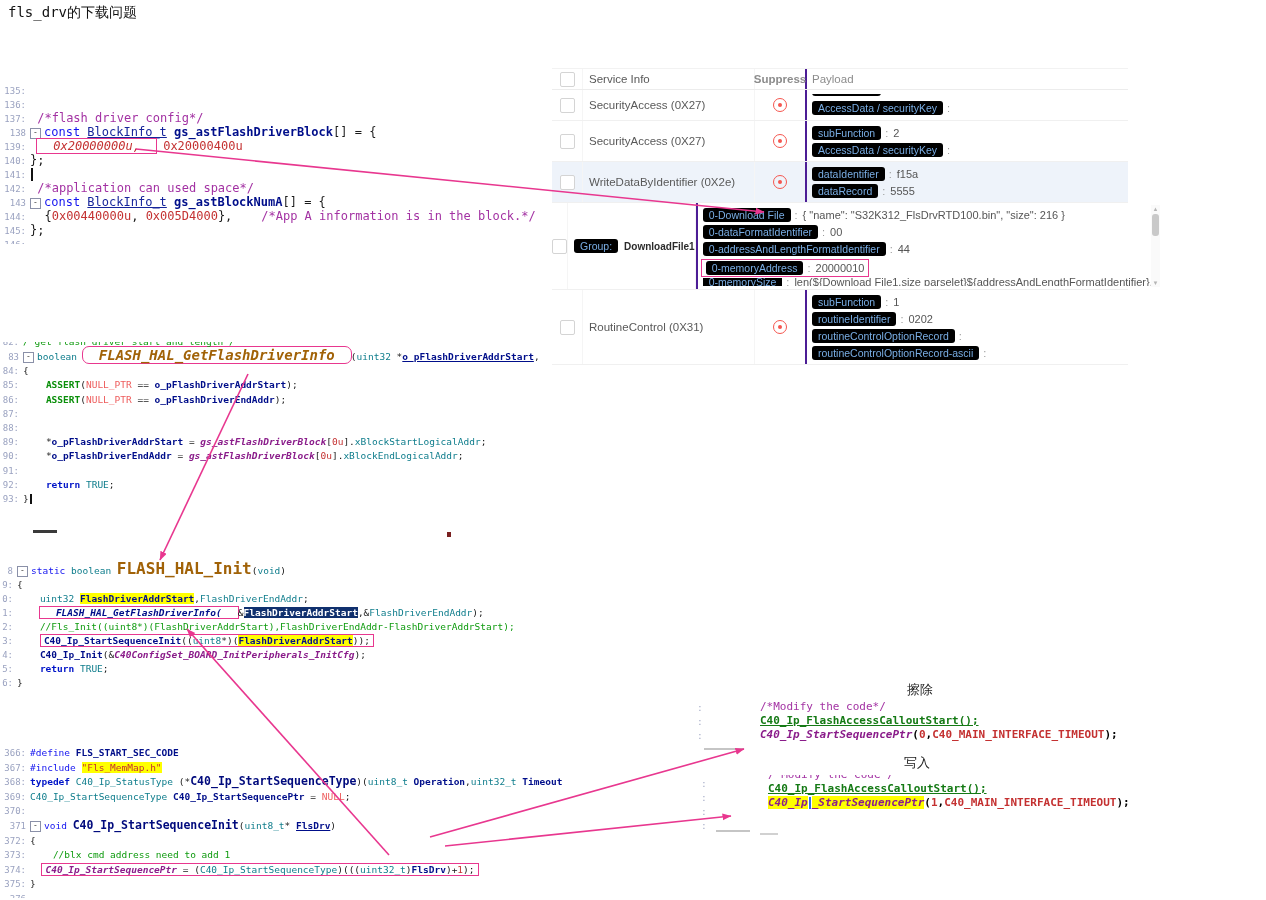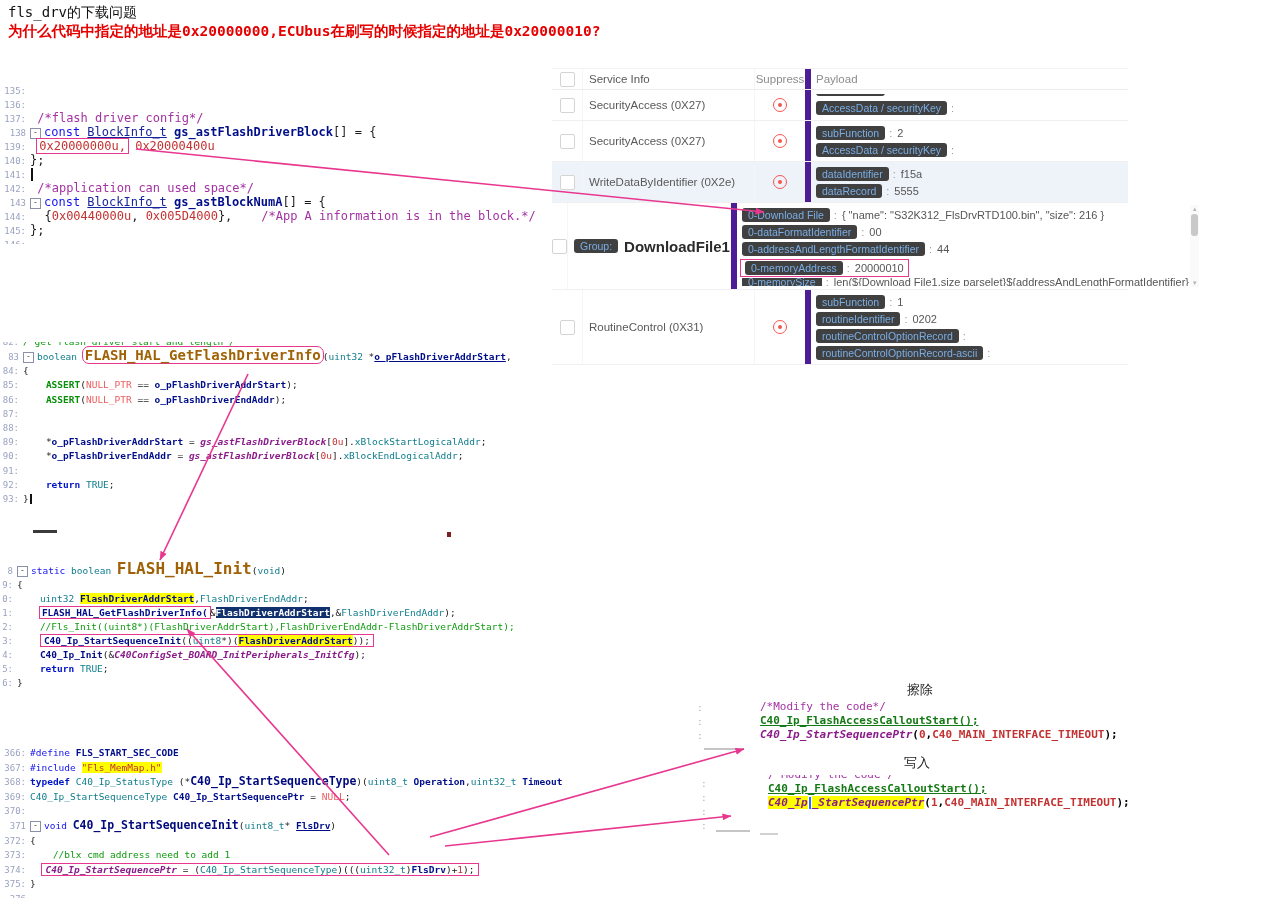--- a/index.html
+++ b/index.html
@@ -38,70 +38,69 @@
   .cm{color:#a332a3;}
   .cg{color:#0f9b0f;}
   .gb{color:#0a8f0a;font-weight:bold;}
   .gb2{color:#157a15;font-weight:bold;text-decoration:underline;}
   .num{color:#c43131;margin-top:16px;}
   .str{color:#c43131;}
   .rd{color:#ee5d5d;}
   .pi{color:#8a1c8a;font-weight:bold;font-style:italic;}
   .hl{background:#ffff00;}
   .sel{background:#10306e;color:#fff;font-weight:bold;}
-  .pbox{border:1.5px solid #e8378f;padding:0 2px;margin:8px -1px;}
+  .pbox{border:1.5px solid #e8378f;padding:0 16px;margin:8px -1px;font-style:italic;}
   .boxwrap{border:1.5px solid #e8378f;padding:0 3px;}
   .fold{display:inline-block;width:9px;height:9px;border:1px solid #8a90a8;color:#444;
         font-size:8px;line-height:8px;text-align:center;margin:0 3px 0 0;vertical-align:1px;background:#fff;}
   .caret{display:inline-block;width:2px;height:1.05em;background:#111;vertical-align:text-bottom;margin:0 1px;}
   .caret.blue{background:#2f6fe4;}
   .clipt{height:7px;overflow:hidden;}
   .clipt .shift{position:relative;top:-7px;display:inline-block;white-space:pre;}
   .clipb{height:6px;overflow:hidden;}
   
   #svc-table{position:absolute;left:552px;top:68px;width:576px;background:#fff;
              font-family:"Liberation Sans","DejaVu Sans",sans-serif;border-top:1px solid #f2f2f2;}
   .thead{display:flex;align-items:center;height:20px;color:#8c8c8c;font-size:11.5px;border-bottom:1px solid #ececec;}
   .trow{display:flex;align-items:center;border-bottom:1px solid #f0f0f0;}
   .trow.hlrow{background:#eef3fa;}
   .c-check{width:30px;display:flex;justify-content:center;align-self:stretch;align-items:center;border-right:1px solid #f5f5f5;}
   .c-service{width:165px;padding-left:6px;color:#595959;font-size:11.5px;align-self:stretch;display:flex;align-items:center;border-right:1px solid #f5f5f5;}
-  .c-suppress{width:50px;display:flex;justify-content:center;align-self:stretch;align-items:center;border-right:6px solid #4c1d95;}
+  .c-suppress{width:50px;display:flex;justify-content:center;align-self:stretch;align-items:center;border-right:2px solid #4c1d95;font-weight:bold;}
   .c-payload{flex:1;padding:3px 2px 3px 5px;position:relative;display:flex;flex-direction:column;justify-content:center;}
   .checkbox{width:13px;height:13px;border:1px solid #d4d4d4;border-radius:2px;background:#fff;display:inline-block;}
   .supicon{width:12px;height:12px;border:1.2px solid #f5564f;border-radius:50%;display:inline-flex;align-items:center;justify-content:center;}
   .supicon::after{content:"";width:4px;height:4px;border-radius:50%;background:#f5564f;}
   .pline{display:flex;align-items:center;margin:1.5px 0;font-size:11px;white-space:nowrap;}
-  .pill{background:#404040;color:#79ade4;padding:0 6px;height:14px;line-height:14px;border-radius:3px;font-size:10.5px;}
+  .pill{background:#000000;color:#79ade4;padding:0 6px;height:14px;line-height:14px;border-radius:3px;font-size:10.5px;}
   .colon{color:#9b9b9b;margin:0 5px 0 4px;}
   .pval{color:#555;}
   .pline.boxed{border:1.5px solid #e8378f;padding:1px 4px;margin-left:-2px;width:fit-content;}
   .pline.clipt{height:6px;overflow:hidden;margin:0;}
   .pline.clipt .pill{transform:translateY(-8px);}
   .pline.clipb{height:8px;overflow:hidden;margin:0;}
-  .gname{color:#2b2b2b;font-weight:bold;font-size:15px;margin-left:6px;}
+  .gname{color:#2b2b2b;font-weight:bold;font-size:10px;margin-left:6px;}
   .sbar{position:absolute;right:1px;top:2px;bottom:2px;width:9px;background:#fafafa;display:flex;flex-direction:column;align-items:center;}
   .sarrow{color:#b5b5b5;font-size:6px;line-height:8px;}
   .sthumb{width:7px;height:22px;background:#c9c9c9;border-radius:3px;margin-top:1px;}
   .sfill{flex:1;}
   
   .snipgut{position:absolute;width:8px;color:#9aa2c0;font-size:8px;line-height:14px;text-align:center;white-space:pre;}
   .frag{position:absolute;background:#8c8c8c;}
   .fragdark{position:absolute;background:#3a3a3a;}
   .label-cjk{position:absolute;font-size:13px;color:#1a1a1a;font-family:"DejaVu Sans","Liberation Sans",sans-serif;margin-left:44px;}
   
   #arrows{position:absolute;left:0;top:0;z-index:50;pointer-events:none;}
 </style>
 </head>
 <body>
 
 <div id="canvas">
 
   <div class="title1">fls_drv的下载问题</div>
-  <div class="title2">为什么代码中指定的地址是0x20000000,ECUbus在刷写的时候指定的地址是0x20000010?</div>
 
   <div class="codeblock cb1"><div class="cl"><span class="ln">135:</span></div><div class="cl"><span class="ln">136:</span></div><div class="cl"><span class="ln">137:</span><span class="seg "> </span><span class="seg cm">/*flash driver config*/</span></div><div class="cl"><span class="ln">138</span><span class="fold">-</span><span class="seg kw">const</span><span class="seg "> </span><span class="seg tu">BlockInfo_t</span><span class="seg "> </span><span class="seg fn">gs_astFlashDriverBlock</span><span class="seg ">[] = {</span></div><div class="cl"><span class="ln">139:</span><span class="seg "> </span><span class="seg num pbox">0x20000000u,</span><span class="seg "> </span><span class="seg num">0x20000400u</span></div><div class="cl"><span class="ln">140:</span><span class="seg ">};</span></div><div class="cl"><span class="ln">141:</span><span class="caret"></span></div><div class="cl"><span class="ln">142:</span><span class="seg "> </span><span class="seg cm">/*application can used space*/</span></div><div class="cl"><span class="ln">143</span><span class="fold">-</span><span class="seg kw">const</span><span class="seg "> </span><span class="seg tu">BlockInfo_t</span><span class="seg "> </span><span class="seg fn">gs_astBlockNumA</span><span class="seg ">[] = {</span></div><div class="cl"><span class="ln">144:</span><span class="seg ">  {</span><span class="seg num">0x00440000u</span><span class="seg ">, </span><span class="seg num">0x005D4000</span><span class="seg ">},    </span><span class="seg cm">/*App A information is in the block.*/</span></div><div class="cl"><span class="ln">145:</span><span class="seg ">};</span></div><div class="cl clipb"><span class="ln">146:</span></div></div>
   <div class="codeblock cb2"><div class="cl clipt"><span class="shift"><span class="ln">82:</span><span class="seg cg">/*get flash driver start and length*/</span></span></div><div class="cl"><span class="ln">83</span><span class="fold">-</span><span class="seg ty">boolean</span><span class="seg "> </span><span class="seg big pbox">FLASH_HAL_GetFlashDriverInfo</span><span class="seg ">(</span><span class="seg ty">uint32</span><span class="seg "> *</span><span class="seg fnu">o_pFlashDriverAddrStart</span><span class="seg ">,</span></div><div class="cl"><span class="ln">84:</span><span class="seg ">{</span></div><div class="cl"><span class="ln">85:</span><span class="seg ">    </span><span class="seg gb">ASSERT</span><span class="seg ">(</span><span class="seg rd">NULL_PTR</span><span class="seg "> == </span><span class="seg fn">o_pFlashDriverAddrStart</span><span class="seg ">);</span></div><div class="cl"><span class="ln">86:</span><span class="seg ">    </span><span class="seg gb">ASSERT</span><span class="seg ">(</span><span class="seg rd">NULL_PTR</span><span class="seg "> == </span><span class="seg fn">o_pFlashDriverEndAddr</span><span class="seg ">);</span></div><div class="cl"><span class="ln">87:</span></div><div class="cl"><span class="ln">88:</span></div><div class="cl"><span class="ln">89:</span><span class="seg ">    *</span><span class="seg fn">o_pFlashDriverAddrStart</span><span class="seg "> = </span><span class="seg pi">gs_astFlashDriverBlock</span><span class="seg ">[</span><span class="seg num">0u</span><span class="seg ">].</span><span class="seg ty">xBlockStartLogicalAddr</span><span class="seg ">;</span></div><div class="cl"><span class="ln">90:</span><span class="seg ">    *</span><span class="seg fn">o_pFlashDriverEndAddr</span><span class="seg "> = </span><span class="seg pi">gs_astFlashDriverBlock</span><span class="seg ">[</span><span class="seg num">0u</span><span class="seg ">].</span><span class="seg ty">xBlockEndLogicalAddr</span><span class="seg ">;</span></div><div class="cl"><span class="ln">91:</span></div><div class="cl"><span class="ln">92:</span><span class="seg ">    </span><span class="seg kwb">return</span><span class="seg "> </span><span class="seg ty">TRUE</span><span class="seg ">;</span></div><div class="cl"><span class="ln">93:</span><span class="seg ">}</span><span class="caret"></span></div></div>
   <div class="codeblock cb3"><div class="cl"><span class="ln">8</span><span class="fold">-</span><span class="seg kw">static</span><span class="seg "> </span><span class="seg ty">boolean</span><span class="seg "> </span><span class="seg big">FLASH_HAL_Init</span><span class="seg ">(</span><span class="seg ty">void</span><span class="seg ">)</span></div><div class="cl"><span class="ln">9:</span><span class="seg ">{</span></div><div class="cl"><span class="ln">0:</span><span class="seg ">    </span><span class="seg ty">uint32</span><span class="seg "> </span><span class="seg fn hl">FlashDriverAddrStart</span><span class="seg ">,</span><span class="seg ty">FlashDriverEndAddr</span><span class="seg ">;</span></div><div class="cl"><span class="ln">1:</span><span class="seg ">    </span><span class="seg fn pbox">FLASH_HAL_GetFlashDriverInfo(</span><span class="seg ">&amp;</span><span class="seg sel">FlashDriverAddrStart</span><span class="seg ">,&amp;</span><span class="seg ty">FlashDriverEndAddr</span><span class="seg ">);</span></div><div class="cl"><span class="ln">2:</span><span class="seg ">    </span><span class="seg cg">//Fls_Init((uint8*)(FlashDriverAddrStart),FlashDriverEndAddr-FlashDriverAddrStart);</span></div><div class="cl"><span class="ln">3:</span><span class="seg ">    </span><span class="boxwrap"><span class="seg fn">C40_Ip_StartSequenceInit</span><span class="seg ">((</span><span class="seg ty">uint8</span><span class="seg ">*)(</span><span class="seg fn hl">FlashDriverAddrStart</span><span class="seg ">));</span></span></div><div class="cl"><span class="ln">4:</span><span class="seg ">    </span><span class="seg fn">C40_Ip_Init</span><span class="seg ">(&amp;</span><span class="seg pi">C40ConfigSet_BOARD_InitPeripherals_InitCfg</span><span class="seg ">);</span></div><div class="cl"><span class="ln">5:</span><span class="seg ">    </span><span class="seg kwb">return</span><span class="seg "> </span><span class="seg ty">TRUE</span><span class="seg ">;</span></div><div class="cl"><span class="ln">6:</span><span class="seg ">}</span></div></div>
   <div class="codeblock cb4"><div class="cl"><span class="ln">366:</span><span class="seg kw">#define</span><span class="seg "> </span><span class="seg fn">FLS_START_SEC_CODE</span></div><div class="cl"><span class="ln">367:</span><span class="seg kw">#include</span><span class="seg "> </span><span class="seg str hl">"Fls_MemMap.h"</span></div><div class="cl"><span class="ln">368:</span><span class="seg kwb">typedef</span><span class="seg "> </span><span class="seg ty">C40_Ip_StatusType</span><span class="seg "> (*</span><span class="seg med">C40_Ip_StartSequenceType</span><span class="seg ">)(</span><span class="seg ty">uint8_t</span><span class="seg "> </span><span class="seg fn">Operation</span><span class="seg ">,</span><span class="seg ty">uint32_t</span><span class="seg "> </span><span class="seg fn">Timeout</span></div><div class="cl"><span class="ln">369:</span><span class="seg ty">C40_Ip_StartSequenceType</span><span class="seg "> </span><span class="seg fn">C40_Ip_StartSequencePtr</span><span class="seg "> = </span><span class="seg rd">NULL</span><span class="seg ">;</span></div><div class="cl"><span class="ln">370:</span></div><div class="cl"><span class="ln">371</span><span class="fold">-</span><span class="seg kw">void</span><span class="seg "> </span><span class="seg med">C40_Ip_StartSequenceInit</span><span class="seg ">(</span><span class="seg ty">uint8_t</span><span class="seg ">* </span><span class="seg fnu">FlsDrv</span><span class="seg ">)</span></div><div class="cl"><span class="ln">372:</span><span class="seg ">{</span></div><div class="cl"><span class="ln">373:</span><span class="seg ">    </span><span class="seg cg">//blx cmd address need to add 1</span></div><div class="cl"><span class="ln">374:</span><span class="seg ">  </span><span class="boxwrap"><span class="seg pi">C40_Ip_StartSequencePtr</span><span class="seg "> = (</span><span class="seg ty">C40_Ip_StartSequenceType</span><span class="seg ">)(((</span><span class="seg ty">uint32_t</span><span class="seg ">)</span><span class="seg fn">FlsDrv</span><span class="seg ">)+</span><span class="seg num">1</span><span class="seg ">);</span></span></div><div class="cl"><span class="ln">375:</span><span class="seg ">}</span></div><div class="cl clipb"><span class="ln">376</span></div></div>
 
   <div class="fragdark" style="left:33px;top:530px;width:24px;height:3px;"></div>
   <div class="fragdark" style="left:447px;top:532px;width:4px;height:5px;background:#7a2020;"></div>
 
   <div id="svc-table">

